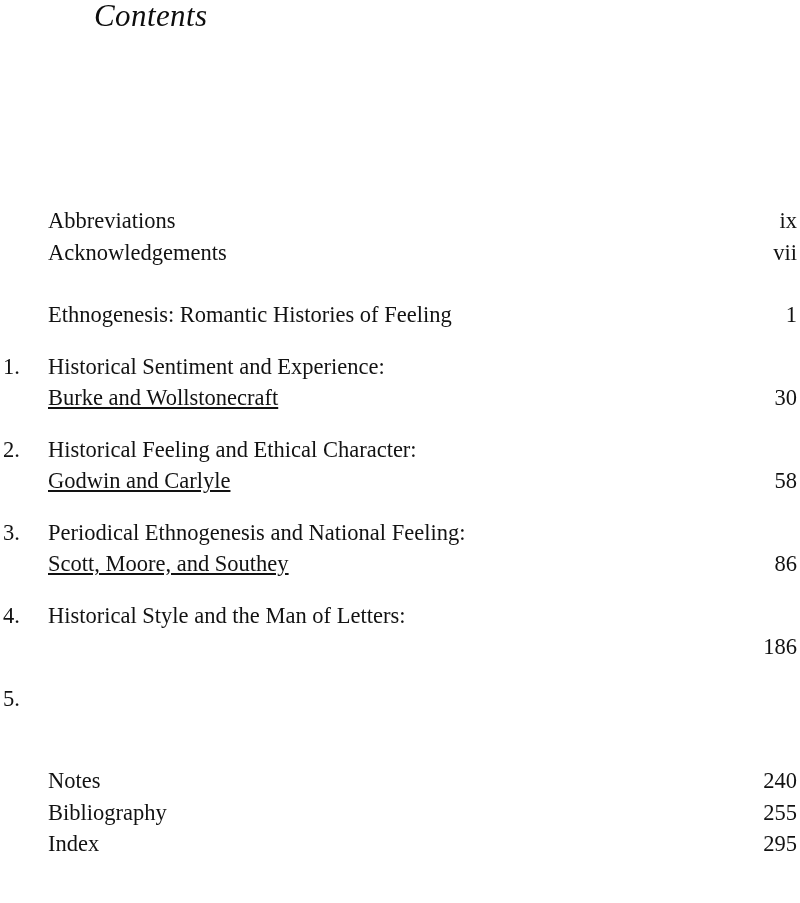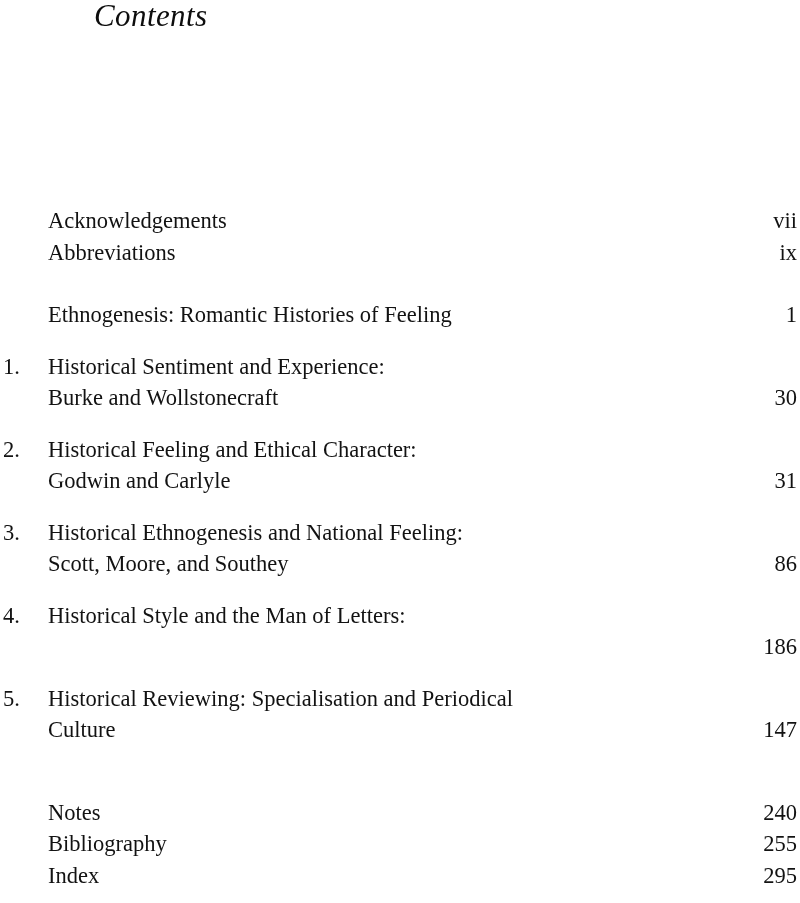--- a/index.html
+++ b/index.html
@@ -79,50 +79,50 @@
     font-size: 22.5px;
     text-align: right;
     white-space: nowrap;
     min-width: 34px;
   }
 
   
   .entry.flat .label { padding-left: 0; }
 
   
-  .entry.numbered .cont .label { padding-left: 0; }
+  .entry.numbered .cont .label { padding-left: 0; text-decoration: underline; }
 
   
   .gap-sm { height: 20px; }
   .gap-md { height: 31px; }
 </style>
 </head>
 <body>
 
 <div class="page">
 
   <div class="contents-title">Contents</div>
 
   <div class="toc">
 
     <div class="entry flat">
       <div class="entry-line">
         <span class="num empty"></span>
+        <span class="label">Abbreviations</span>
+        <span class="filler"></span>
+        <span class="pageno">ix</span>
+      </div>
+    </div>
+
+    <div class="entry flat">
+      <div class="entry-line">
+        <span class="num empty"></span>
         <span class="label">Acknowledgements</span>
         <span class="filler"></span>
         <span class="pageno">vii</span>
-      </div>
-    </div>
-
-    <div class="entry flat">
-      <div class="entry-line">
-        <span class="num empty"></span>
-        <span class="label">Abbreviations</span>
-        <span class="filler"></span>
-        <span class="pageno">ix</span>
       </div>
     </div>
 
     <div class="gap-md"></div>
 
     <div class="entry flat">
       <div class="entry-line">
         <span class="num empty"></span>
         <span class="label">Ethnogenesis: Romantic Histories of Feeling</span>
         <span class="filler"></span>
@@ -149,30 +149,30 @@
 
     <div class="entry numbered">
       <div class="entry-line">
         <span class="num">2.</span>
         <span class="label">Historical Feeling and Ethical Character:</span>
       </div>
       <div class="entry-line cont">
         <span class="num empty"></span>
         <span class="label">Godwin and Carlyle</span>
         <span class="filler"></span>
-        <span class="pageno">31</span>
+        <span class="pageno">58</span>
       </div>
     </div>
 
     <div class="gap-sm"></div>
 
     <div class="entry numbered">
       <div class="entry-line">
         <span class="num">3.</span>
-        <span class="label">Historical Ethnogenesis and National Feeling:</span>
+        <span class="label">Periodical Ethnogenesis and National Feeling:</span>
       </div>
       <div class="entry-line cont">
         <span class="num empty"></span>
         <span class="label">Scott, Moore, and Southey</span>
         <span class="filler"></span>
         <span class="pageno">86</span>
       </div>
     </div>
 
     <div class="gap-sm"></div>
@@ -187,27 +187,20 @@
         <span class="filler"></span>
         <span class="pageno">186</span>
       </div>
     </div>
 
     <div class="gap-sm"></div>
 
     <div class="entry numbered">
       <div class="entry-line">
         <span class="num">5.</span>
-        <span class="label">Historical Reviewing: Specialisation and Periodical</span>
-      </div>
-      <div class="entry-line cont">
-        <span class="num empty"></span>
-        <span class="label">Culture</span>
-        <span class="filler"></span>
-        <span class="pageno">147</span>
       </div>
     </div>
 
     <div class="gap-sm"></div>
 
 
     <div class="gap-md"></div>
 
     <div class="entry flat">
       <div class="entry-line">

